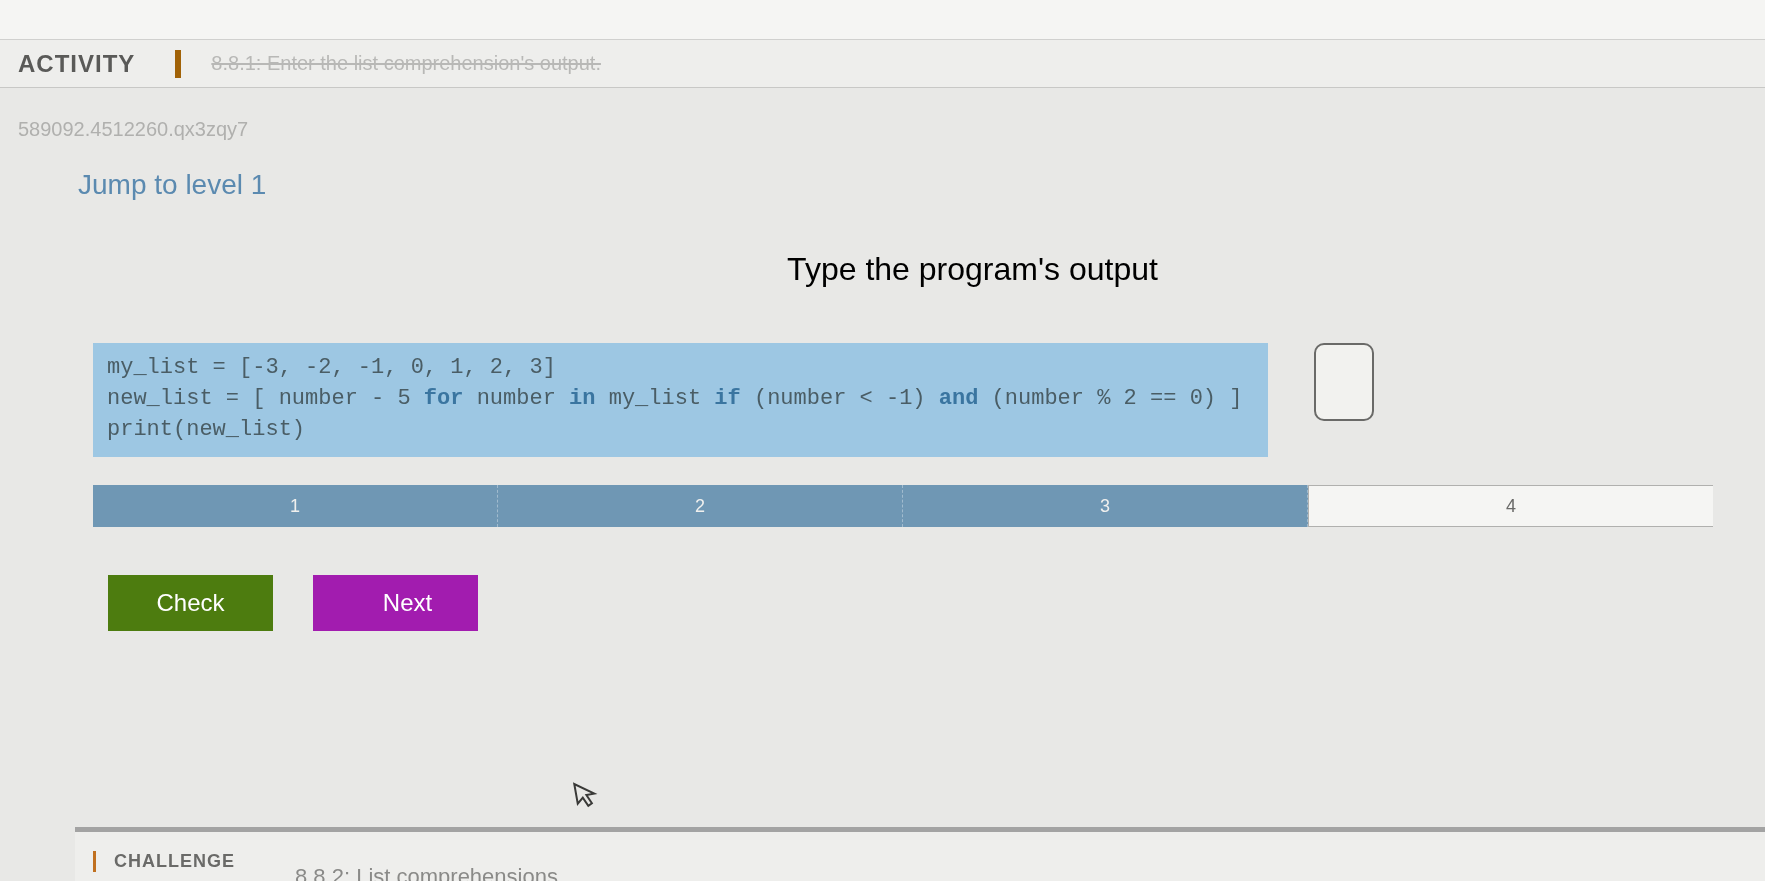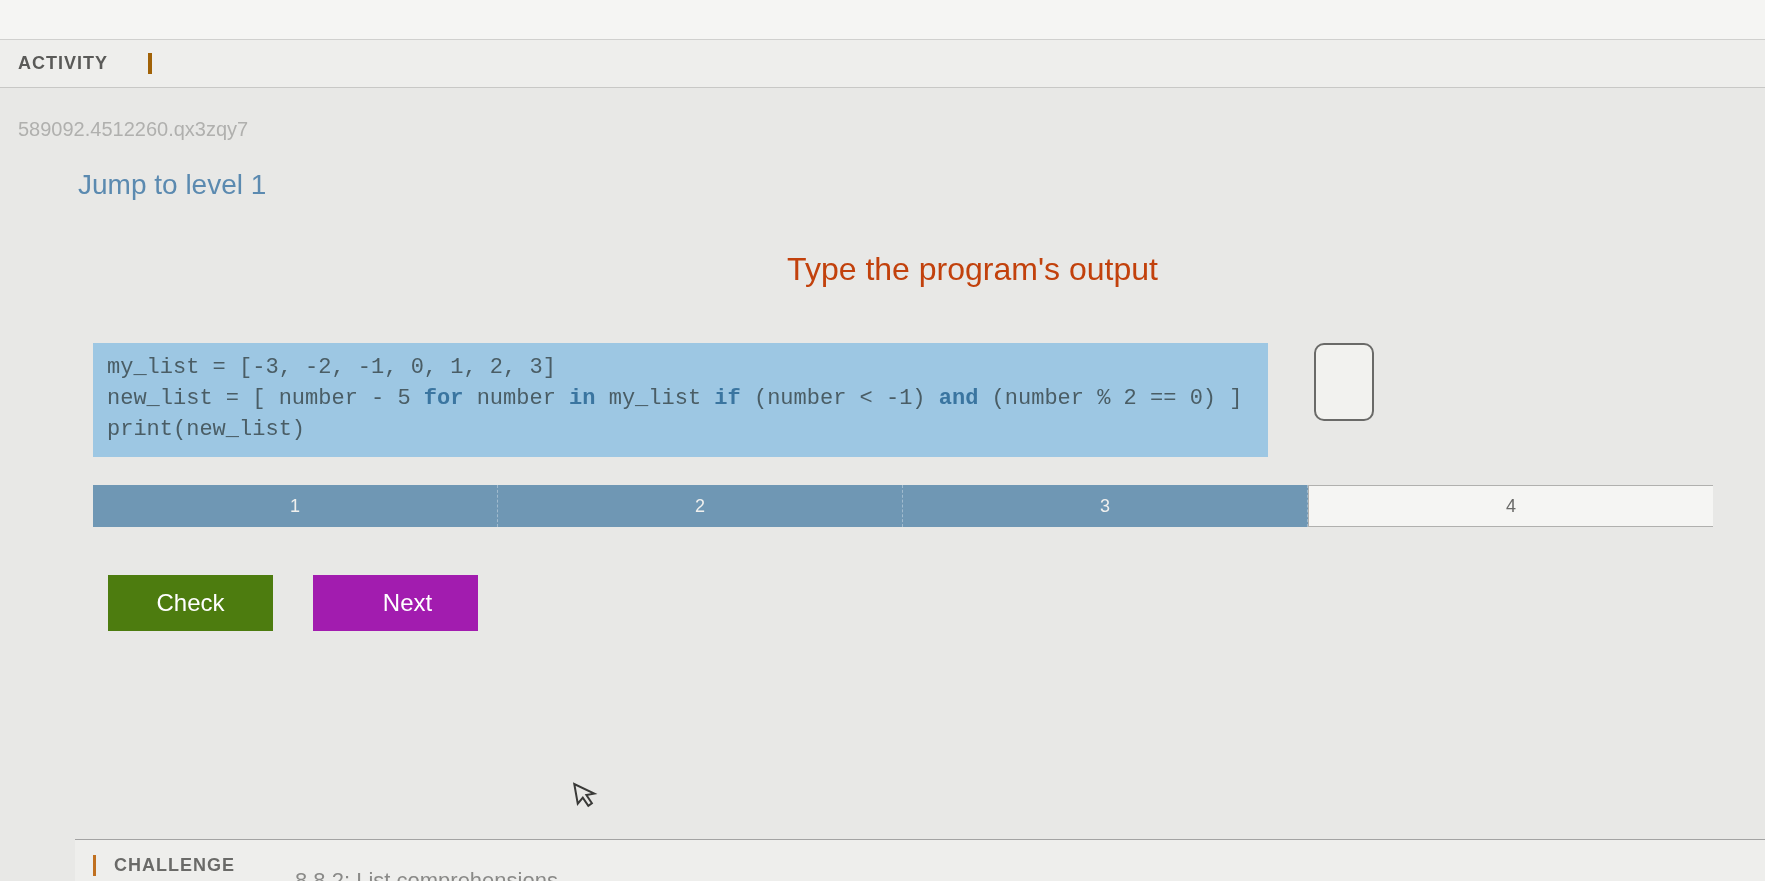--- a/index.html
+++ b/index.html
@@ -21,26 +21,26 @@
     }
     .activity-bar {
       display: flex;
       align-items: center;
       background: #eeeeec;
       border-bottom: 1px solid #c8c8c6;
       padding: 8px 18px;
       height: 48px;
     }
     .activity-label {
-      font-size: 18px;
+      font-size: 24px;
       font-weight: 600;
       color: #5a5a58;
       letter-spacing: 1px;
       padding-right: 40px;
-      border-right: 4px solid #a16207;
+      border-right: 6px solid #a16207;
       margin-right: 30px;
     }
     .activity-title-faded {
       font-size: 20px;
       color: #b8b8b6;
       text-decoration: line-through;
       white-space: nowrap;
       overflow: hidden;
     }
     .content-area {
@@ -54,21 +54,21 @@
     }
     .jump-link {
       color: #5b8ab0;
       font-size: 28px;
       margin-left: 60px;
       margin-bottom: 50px;
       display: block;
     }
     .instruction {
       text-align: center;
-      color: #c2410c;
+      color: #000000;
       font-size: 32px;
       font-weight: 300;
       margin-bottom: 55px;
       margin-left: 180px;
     }
     .code-row {
       display: flex;
       align-items: flex-start;
       margin-left: 75px;
       gap: 46px;
@@ -148,23 +148,23 @@
       padding-left: 24px;
     }
     .challenge-bar {
       position: absolute;
       bottom: 0;
       left: 0;
       right: 0;
       display: flex;
       align-items: center;
       background: #eeeeec;
-      border-top: 1px solid #a3a3a3;
+      border-top: 5px solid #a3a3a3;
       padding: 10px 18px 0 18px;
-      height: 42px;
+      height: 54px;
       margin-left: 75px;
       text-align: center;
     }
     .challenge-label {
       font-size: 18px;
       font-weight: 600;
       color: #6a6a68;
       letter-spacing: 1px;
       padding-right: 40px;
       border-left: 3px solid #c07020;
@@ -185,20 +185,21 @@
       transform: rotate(-10deg);
     }
   </style>
 </head>
 <body>
 
 <div class="top-bar"></div>
 
 <div class="activity-bar">
   <span class="activity-label">ACTIVITY</span>
+  <span class="activity-title-faded">8.8.1: Enter the list comprehension's output.</span>
 </div>
 
 <div class="content-area">
   <div class="qid">589092.4512260.qx3zqy7</div>
 
   <a class="jump-link">Jump to level 1</a>
 
   <div class="instruction">Type the program's output</div>
 
   <div class="code-row">

